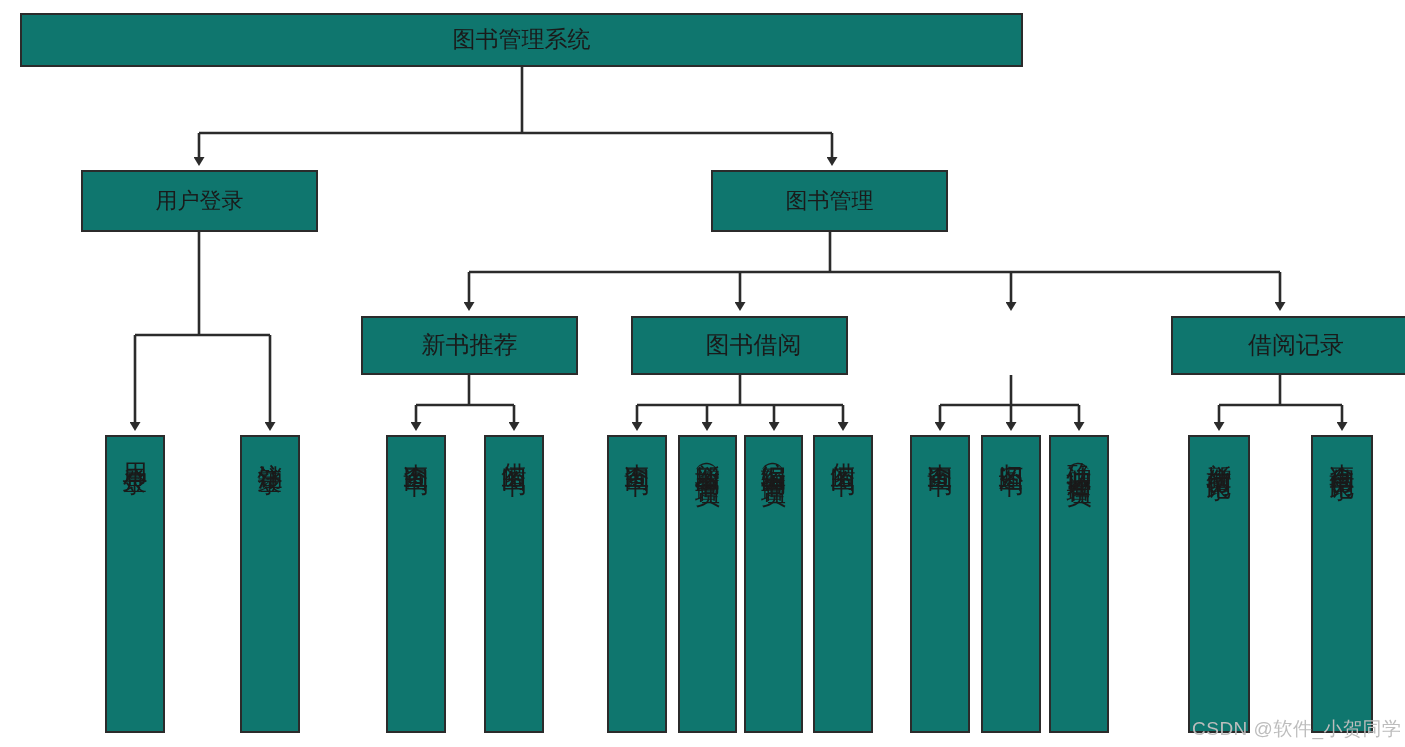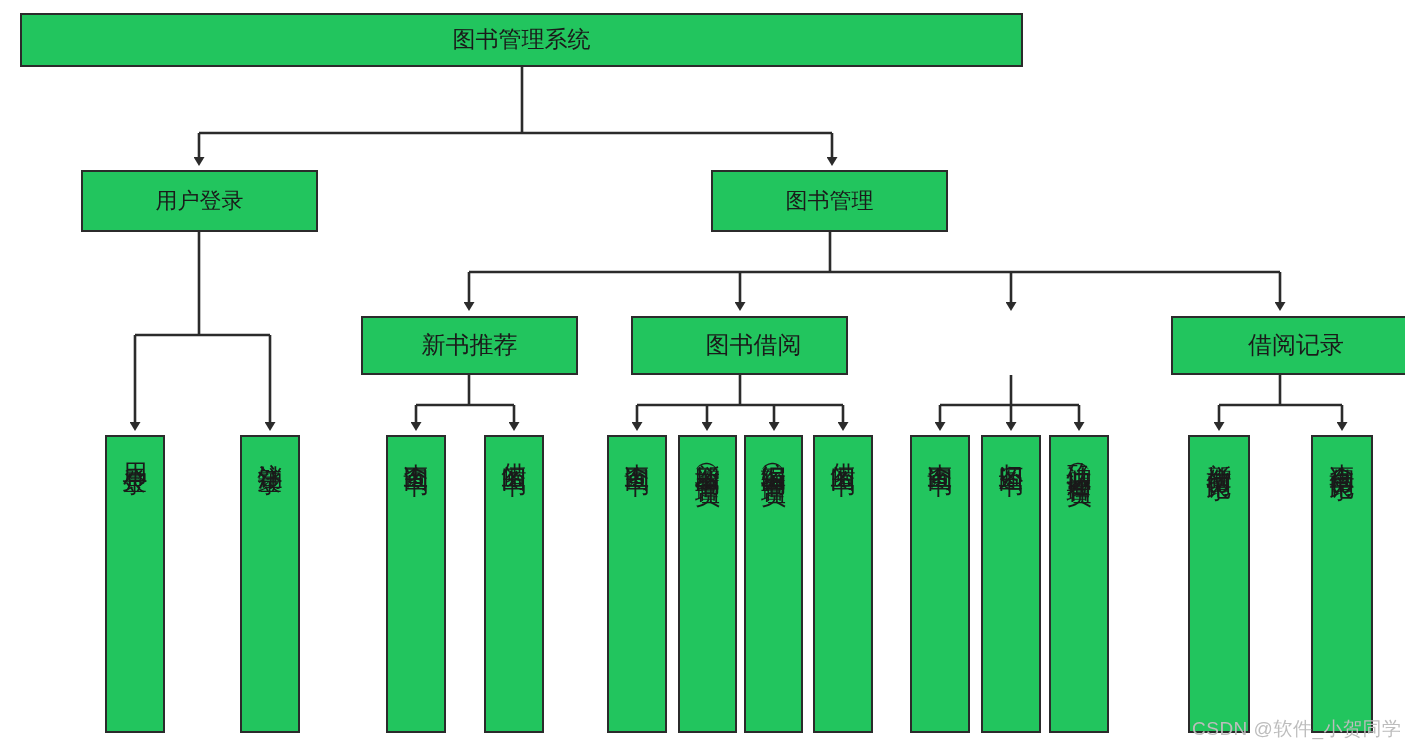--- a/index.html
+++ b/index.html
@@ -23,21 +23,21 @@
     left: 0;
     top: 0;
     width: 1405px;
     height: 747px;
     pointer-events: none;
   }
   .node {
     position: absolute;
     box-sizing: border-box;
     border: 2px solid #2b2b2b;
-    background: #22c55e;
+    background: #0f766e;
     display: flex;
     align-items: center;
     justify-content: center;
     color: #1a1a1a;
   }
   .node .lbl {
     display: block;
     text-align: center;
     line-height: 1.18;
     white-space: nowrap;

